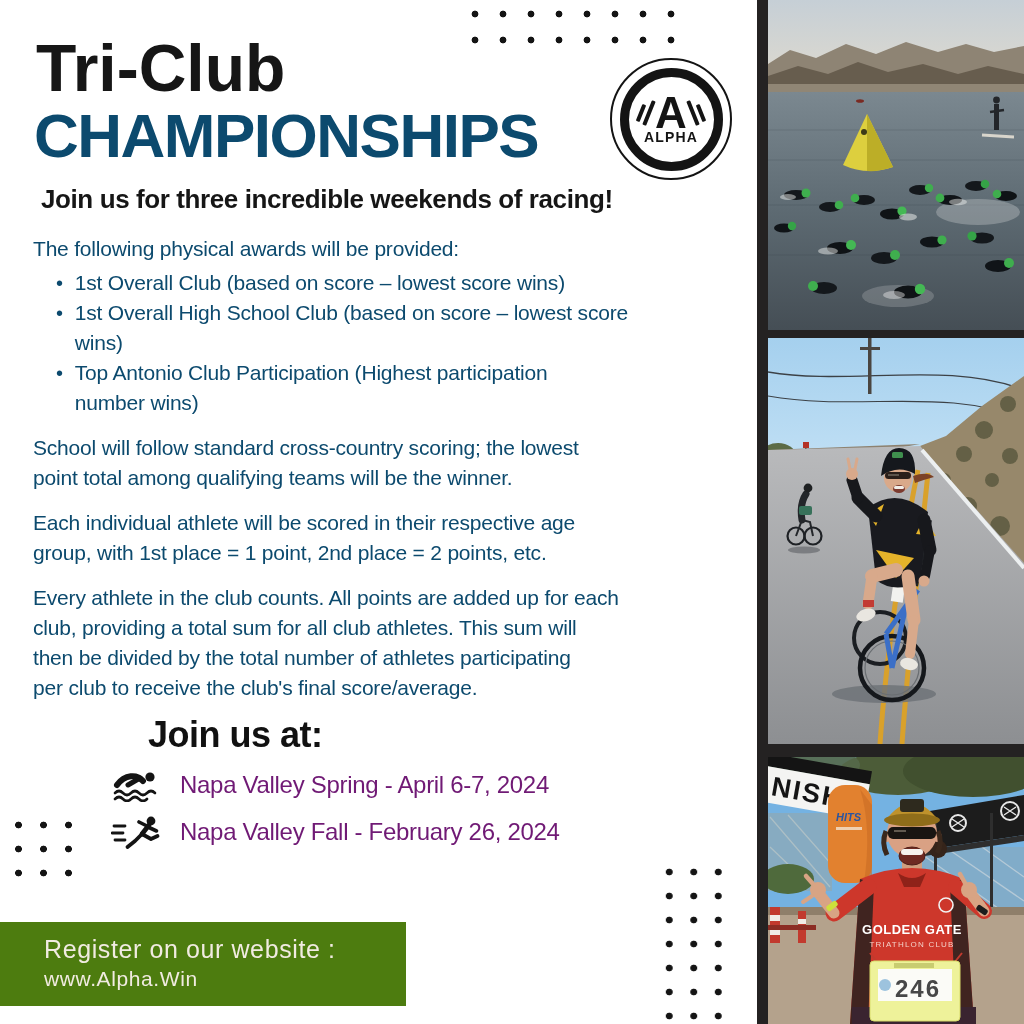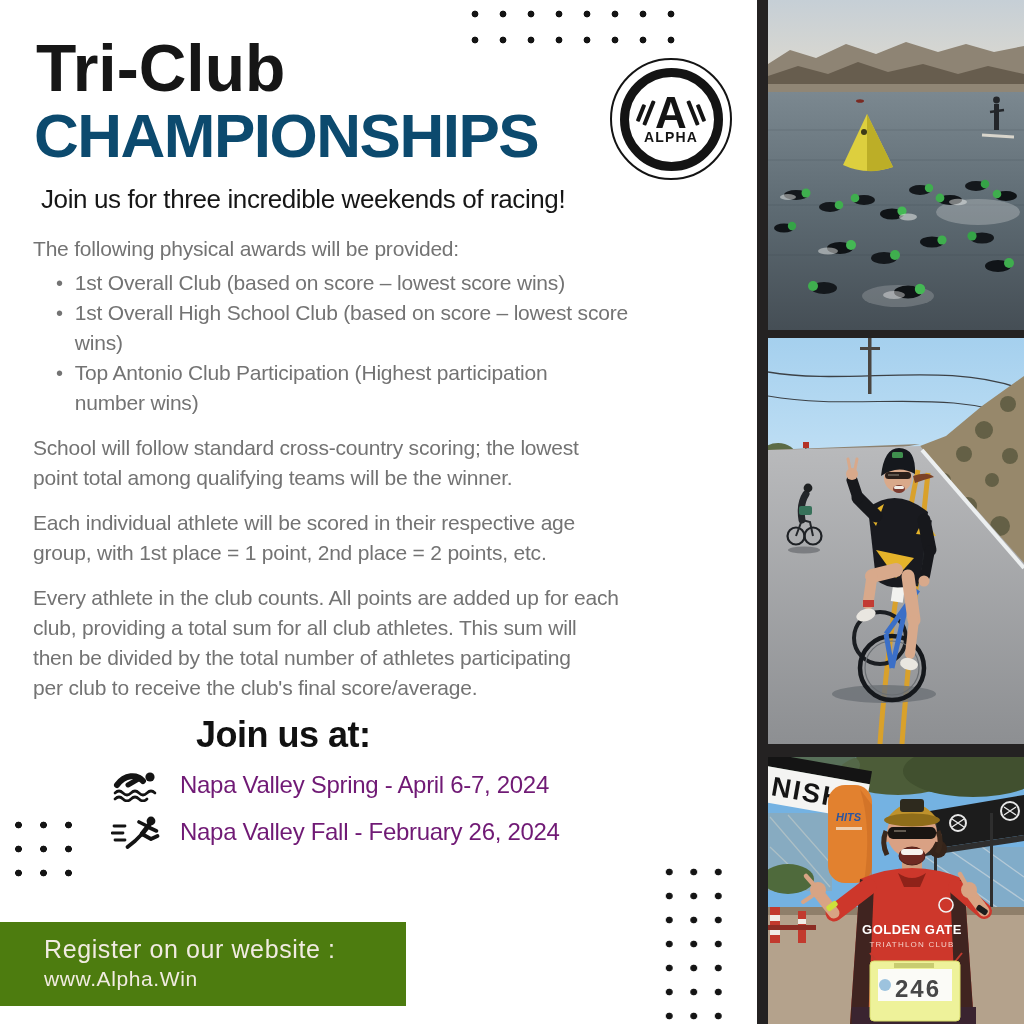--- a/index.html
+++ b/index.html
@@ -8,44 +8,44 @@
     font-family:"Liberation Sans",sans-serif;color:#1a1a1a;overflow:hidden;
   }
   
   .dots{position:absolute;background-image:radial-gradient(circle,#141414 3.1px,transparent 3.7px);}
   .dots-top{left:461px;top:1px;width:226px;height:52px;background-size:28px 26px;}
   .dots-left{left:6px;top:813px;width:76px;height:72px;background-size:25px 24px;}
   .dots-bottom{left:657px;top:860px;width:74px;height:166px;background-size:24.5px 24px;}
   
   .title1{position:absolute;left:36px;top:30px;font-size:66px;font-weight:600;letter-spacing:0;color:#161616;}
   .title2{position:absolute;left:34px;top:100px;font-size:62px;font-weight:800;letter-spacing:-1.5px;color:#0c4a6e;}
-  .subtitle{position:absolute;left:41px;top:184px;font-size:26px;font-weight:400;letter-spacing:-0.4px;color:#161616;}
+  .subtitle{position:absolute;left:41px;top:184px;font-size:26px;font-weight:700;letter-spacing:-0.4px;color:#161616;}
   
   .logo{position:absolute;left:610px;top:58px;width:122px;height:122px;border:2.5px solid #141414;border-radius:50%;
         display:flex;align-items:center;justify-content:center;background:#fff;box-sizing:border-box;}
   .logo-ring{width:103px;height:103px;border:9px solid #141414;border-radius:50%;box-sizing:border-box;background:#fff;
         display:flex;flex-direction:column;align-items:center;justify-content:center;}
   .logo-row{display:flex;align-items:center;gap:4px;margin-top:2px;}
   .logo-a{font-size:44px;font-weight:800;line-height:0.82;color:#141414;}
   .slash{width:4px;background:#141414;border-radius:1px;}
   .sl1{height:18px;transform:rotate(22deg);}
   .sl2{height:26px;transform:rotate(22deg);}
   .sr1{height:26px;transform:rotate(-22deg);}
   .sr2{height:18px;transform:rotate(-22deg);}
   .logo-word{font-size:14px;font-weight:800;letter-spacing:1.2px;color:#141414;margin-top:-3px;}
   
   .bodycopy{position:absolute;left:33px;top:234px;width:726px;font-size:21px;line-height:30px;
-            letter-spacing:-0.2px;color:#737373;}
+            letter-spacing:-0.2px;color:#0c4a6e;}
   .pre{white-space:pre-line;}
   .bullets{margin:4px 0 0 0;padding:0 0 0 23px;list-style:none;}
   .bullets li{display:flex;gap:12px;}
   .bullet-dot{flex:0 0 auto;font-size:20px;line-height:30px;}
   .bodycopy p{margin:15px 0 0 0;}
   
-  .join-heading{position:absolute;left:148px;top:714px;font-size:36px;font-weight:800;letter-spacing:-0.5px;color:#111;margin-left:48px;}
+  .join-heading{position:absolute;left:148px;top:714px;font-size:36px;font-weight:800;letter-spacing:-0.5px;color:#111;}
   .events{position:absolute;left:110px;top:763px;display:flex;flex-direction:column;gap:3px;}
   .event-row{display:flex;align-items:center;gap:16px;height:44px;}
   .event-icon{flex:0 0 auto;width:54px;display:flex;justify-content:center;}
   .event-label{font-size:24px;letter-spacing:-0.3px;color:#701a75;}
   
   .footer-box{position:absolute;left:0;top:922px;width:406px;height:84px;background:#4d7c0f;
               box-sizing:border-box;padding:13px 0 0 44px;color:#f1ebe1;}
   .footer-line1{font-size:25px;letter-spacing:0.6px;}
   .footer-line2{font-size:21px;letter-spacing:0.6px;margin-top:3px;}
   

